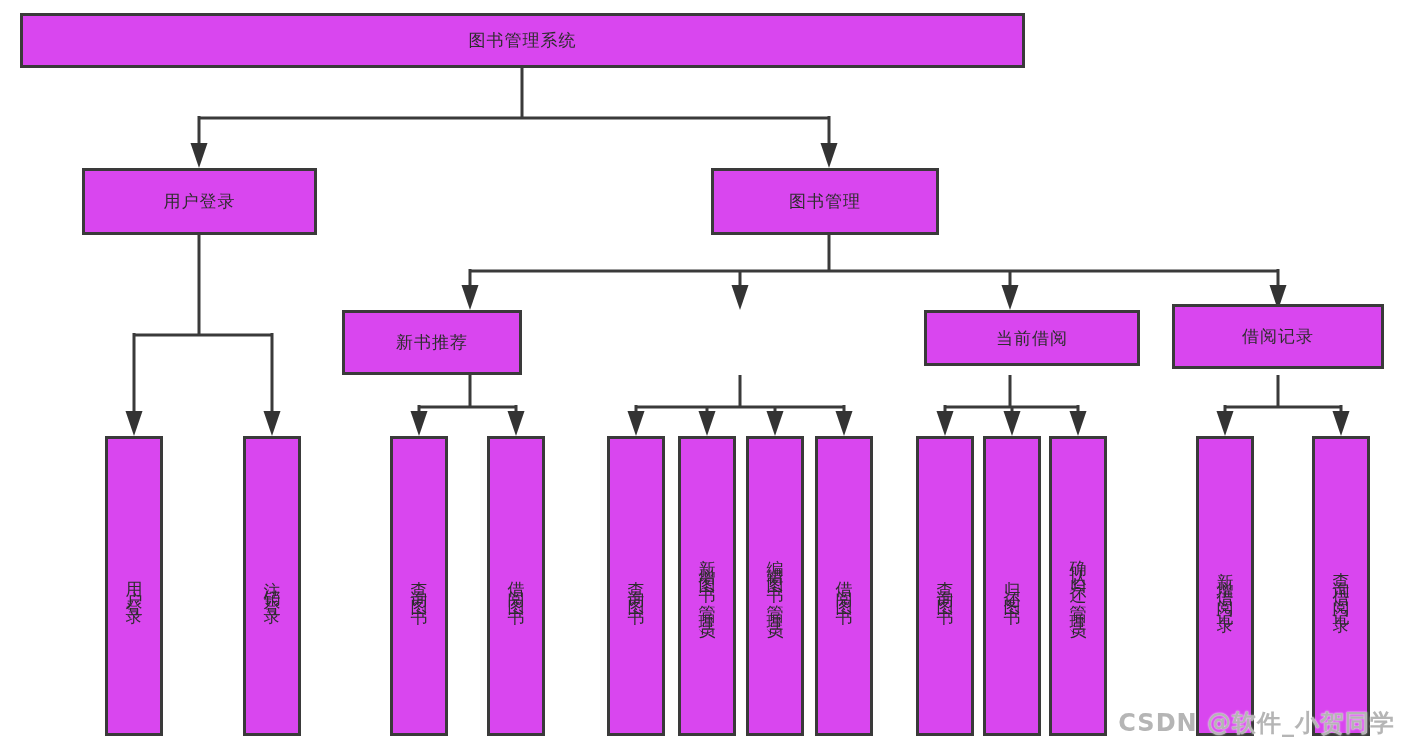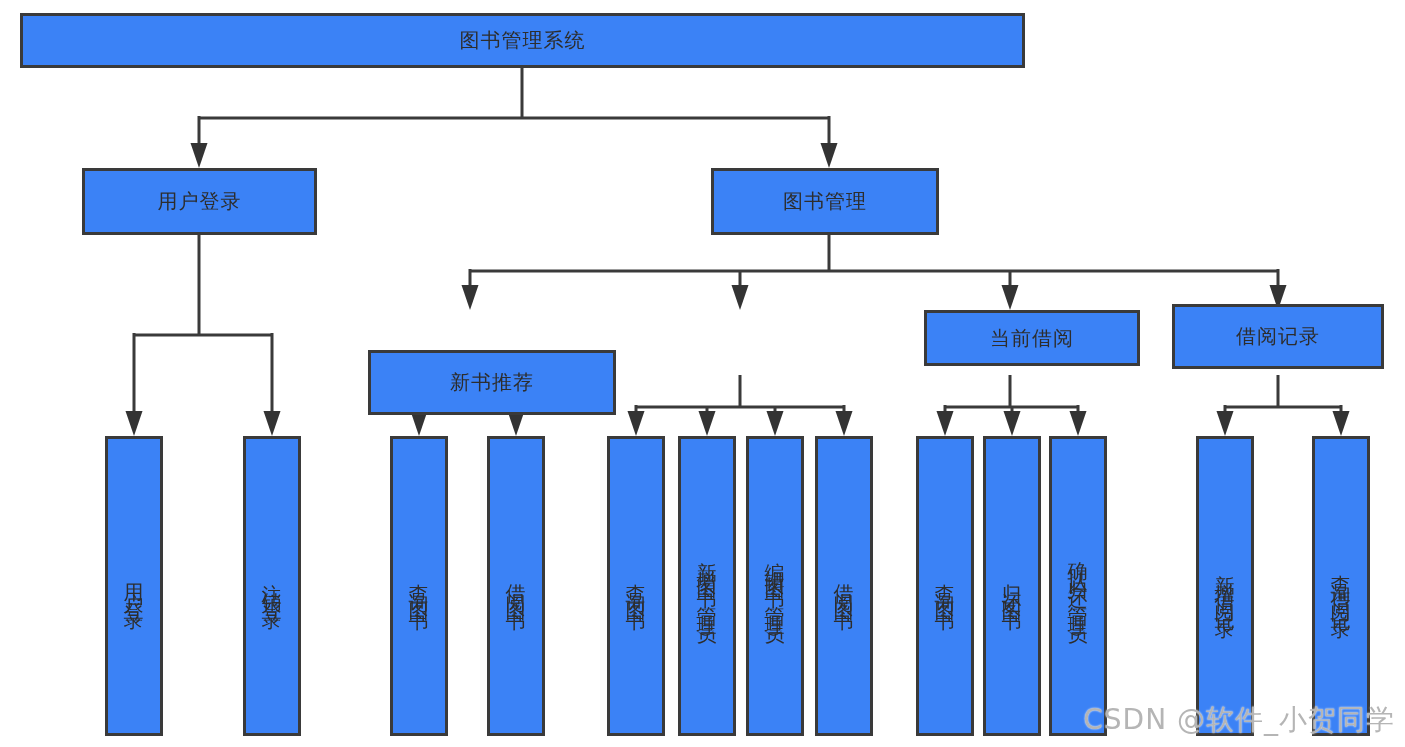--- a/index.html
+++ b/index.html
@@ -27,46 +27,47 @@
     stroke: #3a3a3a;
     stroke-width: 3;
   }
   .connectors polygon {
     fill: #333333;
     stroke: none;
   }
   .node {
     position: absolute;
     box-sizing: border-box;
-    background: #3b82f6;
+    background: #d946ef;
     border: 3px solid #3a3a3a;
     display: flex;
     align-items: center;
     justify-content: center;
     color: #2d2d2d;
-    font-size: 20px;
+    font-size: 17px;
     letter-spacing: 1px;
     text-align: center;
     white-space: nowrap;
   }
   .leafv {
     writing-mode: vertical-rl;
     text-orientation: mixed;
     letter-spacing: 9px;
     white-space: normal;
     line-height: 1;
   }
   .watermark {
     position: absolute;
     right: 10px;
     bottom: 8px;
-    font-size: 28px;
+    font-size: 24px;
     color: #b5b5b5;
     letter-spacing: 1px;
     text-shadow: 0 0 2px #ffffff;
+    font-weight: bold;
   }
 </style>
 </head>
 <body>
 
 <div class="diagram">
 
   <svg class="connectors" viewBox="0 0 1405 747" xmlns="http://www.w3.org/2000/svg">
 
     <path d="M522 68 V118 M199 118 H829 M199 116 V148 M829 116 V148"></path>
@@ -101,21 +102,21 @@
     <path d="M1278 375 V407 M1225 407 H1341 M1225 405 V416 M1341 405 V416"></path>
     <polygon points="1216.5,411 1233.5,411 1225,436"></polygon>
     <polygon points="1332.5,411 1349.5,411 1341,436"></polygon>
   </svg>
 
   <div class="node" style="left:20px; top:13px; width:1005px; height:55px;">图书管理系统</div>
 
   <div class="node" style="left:82px; top:168px; width:235px; height:67px;">用户登录</div>
   <div class="node" style="left:711px; top:168px; width:228px; height:67px;">图书管理</div>
 
-  <div class="node" style="left:368px; top:310px; width:248px; height:65px;margin-top:40px;">新书推荐</div>
+  <div class="node" style="left:342px; top:310px; width:180px; height:65px;">新书推荐</div>
   <div class="node" style="left:924px; top:310px; width:216px; height:56px;text-align:center;">当前借阅</div>
   <div class="node" style="left:1172px; top:304px; width:212px; height:65px;">借阅记录</div>
 
   <div class="node leafv" style="left:105px; top:436px; width:58px; height:300px;">用户登录</div>
   <div class="node leafv" style="left:243px; top:436px; width:58px; height:300px;">注销登录</div>
 
   <div class="node leafv" style="left:390px; top:436px; width:58px; height:300px;">查询图书</div>
   <div class="node leafv" style="left:487px; top:436px; width:58px; height:300px;">借阅图书</div>
 
   <div class="node leafv" style="left:607px; top:436px; width:58px; height:300px;">查询图书</div>

